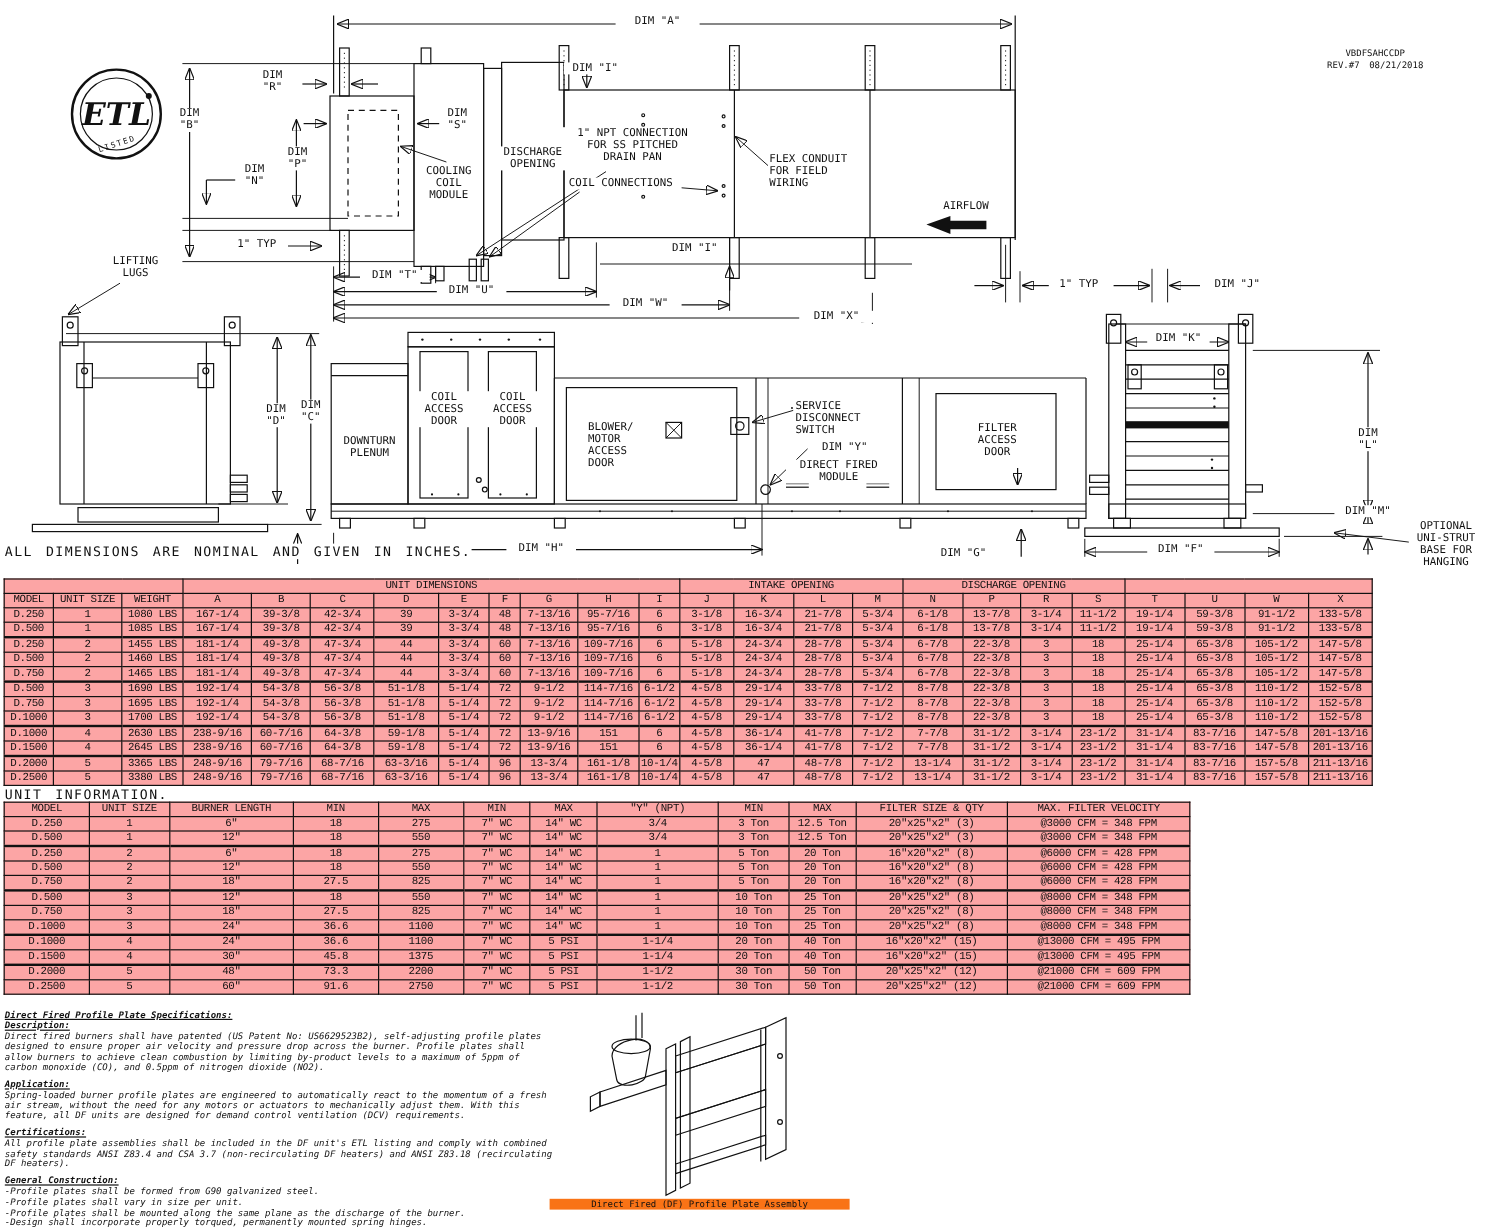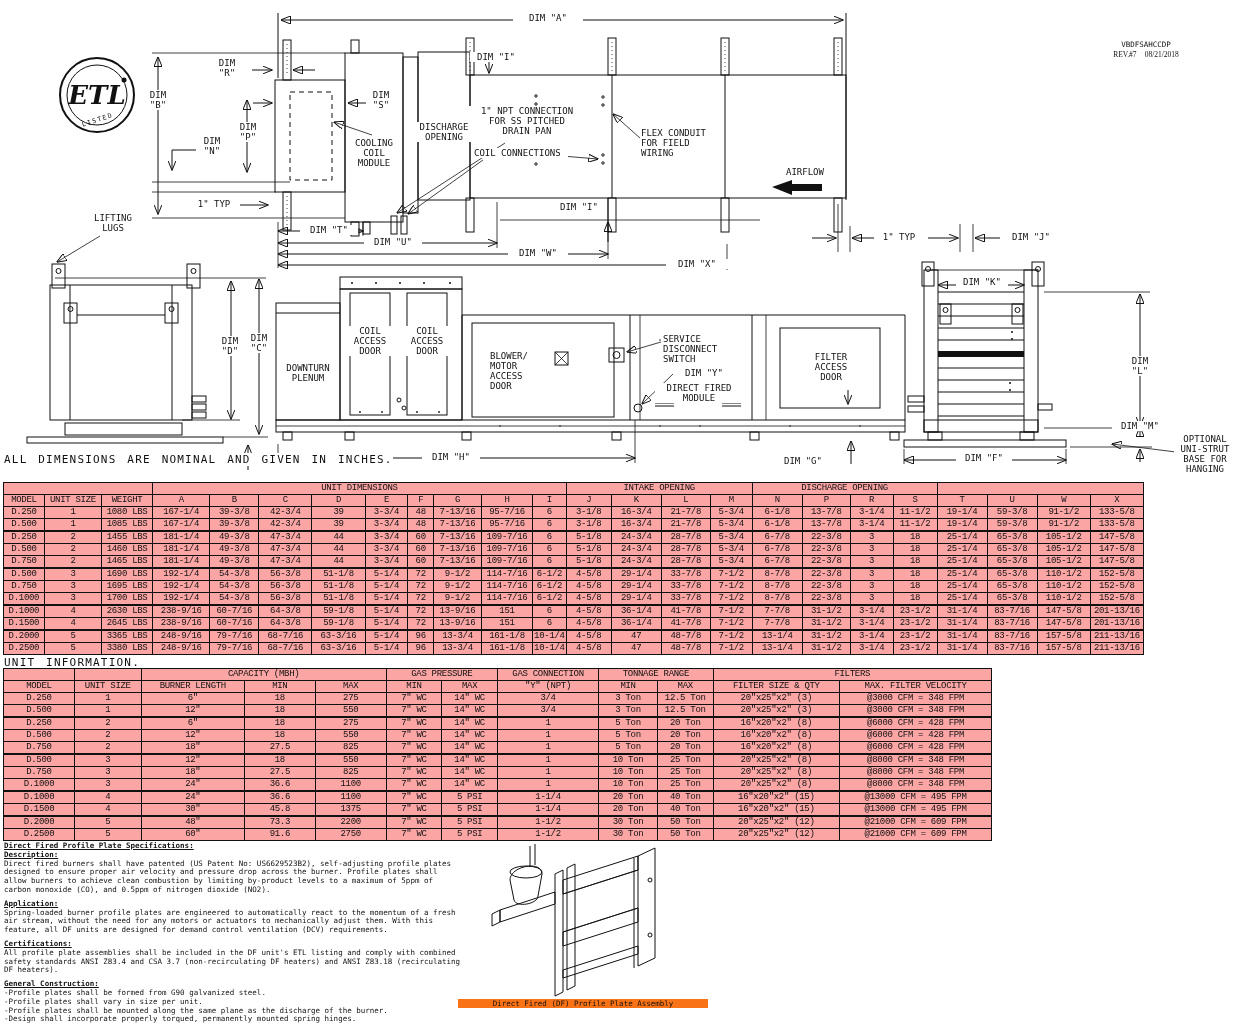--- a/index.html
+++ b/index.html
@@ -9,29 +9,29 @@
   svg line,svg rect,svg path,svg polygon,svg polyline,svg circle,svg ellipse{stroke:#111;fill:none;stroke-width:1;}
   svg .f{fill:#111;stroke:none;}
   svg .thin{stroke-width:0.8;}
   svg .thick{stroke-width:2;}
   .lbl{position:absolute;font-size:9px;line-height:1.12;background:#fff;white-space:pre-line;
        text-align:center;letter-spacing:0px;}
   .left{text-align:left;}
   #title{position:absolute;left:4px;top:0px;width:1100px;font-size:13px;font-weight:bold;
          letter-spacing:2.2px;word-spacing:7px;background:none;}
   #doccode{position:absolute;left:1086px;top:40px;width:120px;font-size:7.5px;text-align:center;line-height:1.3;}
-  #doccode .r{display:flex;justify-content:center;gap:8px;font-family:Liberation Serif, serif;}
+  #doccode .r{display:flex;justify-content:center;gap:8px;}
   .note{position:absolute;font-size:11px;letter-spacing:1.2px;word-spacing:3px;background:#fff;}
   table.tbl{position:absolute;border-collapse:collapse;table-layout:fixed;background:#fca5a5;font-family:Liberation Mono, monospace;}
   table.tbl th,table.tbl td{border:1px solid #111;font-weight:normal;font-size:9px;
       padding:0;text-align:center;white-space:nowrap;overflow:hidden;height:11px;line-height:11px;letter-spacing:-0.3px;}
   table.tbl tr.grp td{border-bottom-width:2px;}
   .specs{position:absolute;left:4px;top:842px;width:458px;font-size:7.5px;line-height:8.8px;}
   .specs .hd{font-weight:bold;text-decoration:underline;}
-  .specs .sec{margin-bottom:5px;}
+  .specs .sec{margin-bottom:5px;font-style:italic;}
   .caption{position:absolute;font-size:7.5px;background:#f97316;}
 </style>
 </head>
 <body>
 
 <div id="sheet">
 
 <svg width="1249" height="1024" viewBox="0 0 1249 1024">
   <defs>
     <marker id="ar" viewBox="0 0 10 8" refX="9.5" refY="4" markerWidth="10" markerHeight="8" markerUnits="userSpaceOnUse" orient="auto-start-reverse">
@@ -806,29 +806,20 @@
     <col style="width:55px">
         <col style="width:55px">
     <col style="width:100px">
         <col style="width:58px">
         <col style="width:55px">
     <col style="width:125px">
         <col style="width:150px">
   </colgroup>
   <thead>
     <tr>
-      <th></th>
-      <th></th>
-      <th colspan="3">CAPACITY (MBH)</th>
-      <th colspan="2">GAS PRESSURE</th>
-      <th>GAS CONNECTION</th>
-      <th colspan="2">TONNAGE RANGE</th>
-      <th colspan="2">FILTERS</th>
-    </tr>
-    <tr>
       <th>MODEL</th>
       <th>UNIT SIZE</th>
       <th>BURNER LENGTH</th>
       <th>MIN</th>
       <th>MAX</th>
       <th>MIN</th>
       <th>MAX</th>
       <th>"Y" (NPT)</th>
       <th>MIN</th>
       <th>MAX</th>

